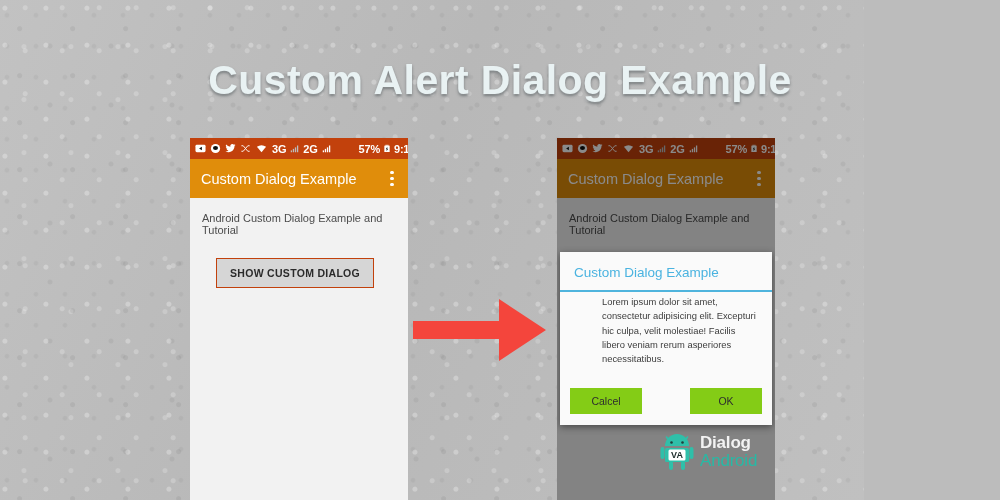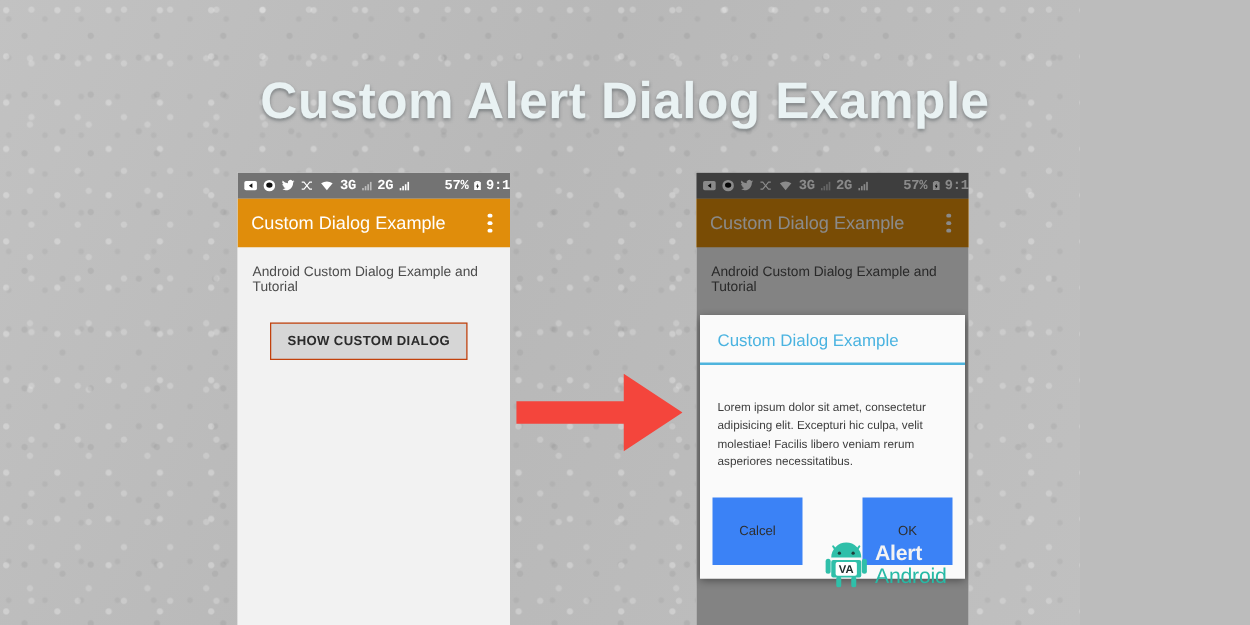--- a/index.html
+++ b/index.html
@@ -49,29 +49,28 @@
   .phone {
     position: absolute;
     width: 218px;
     overflow: hidden;
   }
   #phone-left  { left: 190px; top: 138px; height: 362px; background: #f2f2f2; }
   #phone-right { left: 557px; top: 138px; height: 362px; background: #f2f2f2; }
 
   .statusbar {
     height: 21px;
-    background: #737373;
+    background: #c2410c;
     display: flex;
     align-items: center;
     padding: 0 5px;
     box-sizing: border-box;
     color: #ffffff;
     font-size: 10.5px;
     white-space: nowrap;
-    font-family: Liberation Mono, monospace;
   }
   .sb-left { display: flex; align-items: center; gap: 4px; }
   .sb-right { margin-left: auto; display: flex; align-items: flex-start; gap: 3px; padding-left: 28px; }
 
   .sb-ic { width: 11px; height: 11px; display: block; }
 
   .sb-text { font-size: 11px; font-weight: bold; color: #fff; letter-spacing: -0.2px; }
   .sb-text.small { font-size: 7.5px; font-weight: bold; position: relative; top: 1px; }
 
   .appbar {
@@ -141,36 +140,37 @@
     background: #fafafa;
     box-shadow: 0 2px 7px rgba(0,0,0,0.45);
   }
   .dlg-title {
     padding: 13px 14px 10px 14px;
     font-size: 13.5px;
     color: #4ab3e0;
   }
   .dlg-rule { height: 2px; background: #4fb4dd; }
   .dlg-msg {
-    padding: 27px 14px 16px 14px;
+    padding: 3px 14px 16px 14px;
     font-size: 9.4px;
     line-height: 1.52;
     color: #3d3d3d;
+    margin-left: 28px;
   }
   .dlg-actions {
     display: flex;
     justify-content: space-between;
     align-items: center;
     padding: 6px 10px 11px 10px;
   }
   .dlg-btn {
-    background: #3b82f6;
+    background: #84cc16;
     color: #2e2e2e;
     font-size: 10.5px;
-    padding: 21px 14px;
+    padding: 7px 14px;
     min-width: 44px;
     text-align: center;
   }
 
   
   #arrow {
     position: absolute;
     left: 413px;
     top: 299px;
     width: 133px;
@@ -360,18 +360,18 @@
         <rect x="29.5" y="15" width="4" height="12" rx="2"></rect>
         <rect x="9" y="29" width="4" height="9" rx="2"></rect>
         <rect x="21" y="29" width="4" height="9" rx="2"></rect>
         <circle cx="11.5" cy="10.5" r="1.3" fill="#1f3f3c"></circle>
         <circle cx="22.5" cy="10.5" r="1.3" fill="#1f3f3c"></circle>
       </g>
       <rect x="8.5" y="17.5" width="17" height="11" rx="1.5" fill="#ffffff"></rect>
       <text x="17" y="26" text-anchor="middle" font-family="Liberation Sans, sans-serif" font-size="9" font-weight="bold" fill="#1b2b2a">VA</text>
     </svg>
     <div class="wm-text">
-      <span class="wm-viral">Alert</span>
+      <span class="wm-viral">Dialog</span>
       <span class="wm-android">Android</span>
     </div>
   </div>
 
 </div>
 
 </body></html>

